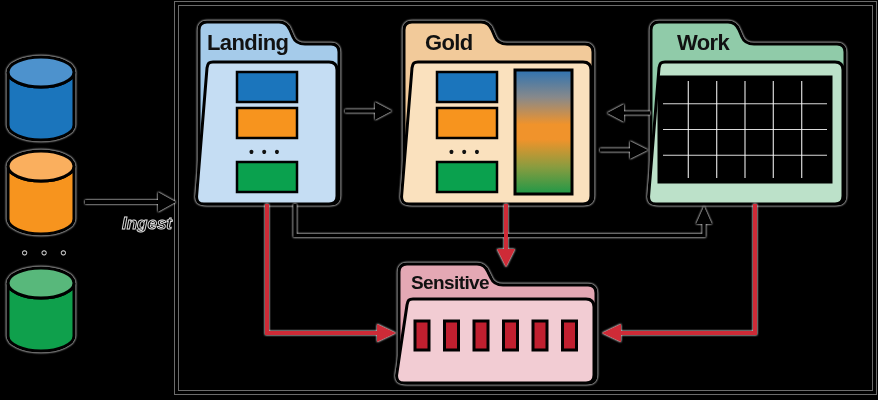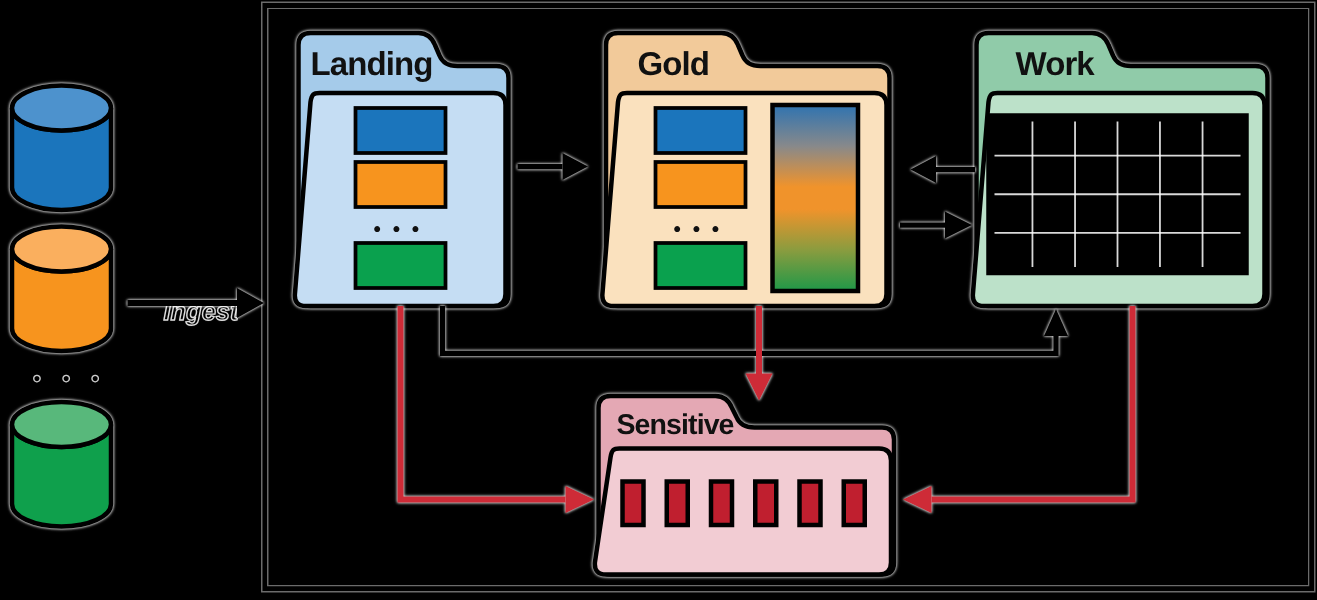--- a/index.html
+++ b/index.html
@@ -34,21 +34,21 @@
   <svg class="abs halo" style="left:4px;top:148px" width="74" height="92">
     <path d="M 4,18 L 4,71 A 33 15 0 0 0 70,71 L 70,18 A 33 15 0 0 1 4,18 Z" stroke="#000" stroke-width="3" fill="#F7941E"></path>
     <ellipse cx="37" cy="18" rx="33" ry="15" stroke="#000" stroke-width="3" fill="#FAAF5E"></ellipse>
   </svg>
   <svg class="abs halo" style="left:4px;top:265px" width="74" height="92">
     <path d="M 4,18 L 4,71 A 33 15 0 0 0 70,71 L 70,18 A 33 15 0 0 1 4,18 Z" stroke="#000" stroke-width="3" fill="#0FA04C"></path>
     <ellipse cx="37" cy="18" rx="33" ry="15" stroke="#000" stroke-width="3" fill="#58B87B"></ellipse>
   </svg>
   <div class="abs src-dots" style="left:22px;top:244px;width:60px;text-align:left">• • •</div>
 
-  <div class="abs ghost-text" style="left:96px;top:198px;width:76px;text-align:center">Ingest</div>
+  <div class="abs ghost-text" style="left:96px;top:214px;width:76px;text-align:right">Ingest</div>
 
   <svg class="abs halo" style="left:193px;top:16px" width="152" height="192">
     <path d="M 14,6 H 86 C 92,6 95,9 97,14 L 100,21 C 102,26 106,28 112,28 H 138 Q 146,28 146,36 V 180 Q 146,188 138,188 H 14 Q 6,188 6,180 V 14 Q 6,6 14,6 Z" stroke="#000" stroke-width="3" stroke-linejoin="round" fill="#A5CBEA"></path>
     <path d="M 20,46 H 136 Q 144,46 144,54 V 180 Q 144,188 136,188 H 11 Q 3,188 3.6,180 L 14,52 C 14.8,47 16,46 20,46 Z" stroke="#000" stroke-width="3" stroke-linejoin="round" fill="#C5DDF3"></path>
     <text class="folder-label" x="14" y="34">Landing</text>
     <rect x="44" y="56" width="60" height="30" stroke="#000" stroke-width="2.5" fill="#1B75BC"></rect>
     <rect x="44" y="92" width="60" height="30" stroke="#000" stroke-width="2.5" fill="#F7941E"></rect>
     <text class="file-dots" x="56" y="141">• • •</text>
     <rect x="44" y="146" width="60" height="30" stroke="#000" stroke-width="2.5" fill="#0AA14E"></rect>
   </svg>

